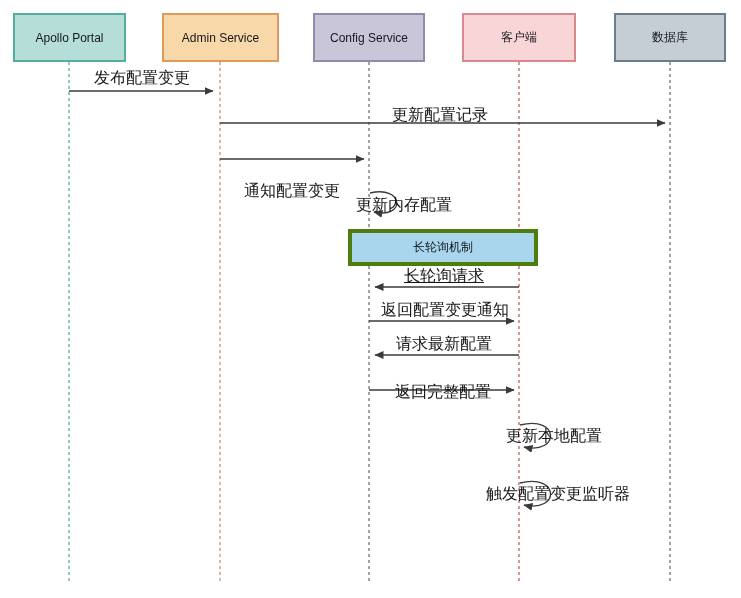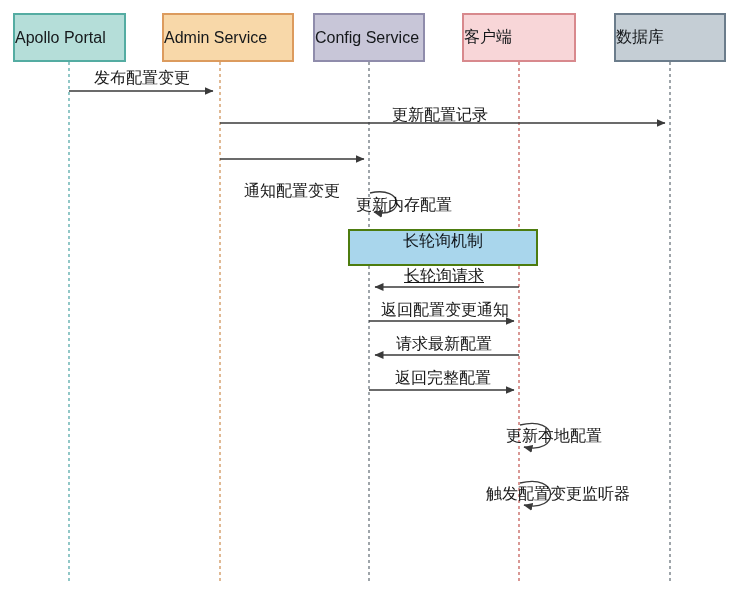--- a/index.html
+++ b/index.html
@@ -5,38 +5,38 @@
   * { margin:0; padding:0; box-sizing:border-box; }
   html,body { background:#ffffff; }
   .canvas {
     position:relative; width:741px; height:598px; background:#ffffff;
     font-family:"Liberation Sans","DejaVu Sans",sans-serif;
     overflow:hidden;
   }
   .layer { position:absolute; left:0; top:0; width:741px; height:598px; }
   .participant {
     position:absolute; top:13px; height:49px;
-    display:flex; align-items:center; justify-content:flex-start;
-    font-size:16px; color:#15181b; border:2px solid; text-align:center;
+    display:flex; align-items:center; justify-content:center;
+    font-size:12px; color:#15181b; border:2px solid; text-align:center;
   }
   .p0 { left:13px;  width:113px; background:#b5ded9; border-color:#54aca2; }
-  .p1 { left:162px; width:132px; background:#f8d8a9; border-color:#dc9b5e; }
+  .p1 { left:162px; width:117px; background:#f8d8a9; border-color:#dc9b5e; }
   .p2 { left:313px; width:112px; background:#c8c6d8; border-color:#8f8cab; }
   .p3 { left:462px; width:114px; background:#f8d6d8; border-color:#d8898d; }
   .p4 { left:614px; width:112px; background:#c5ced5; border-color:#6b7c8b; }
   .msg-label {
     position:absolute; font-size:16px; color:#161616; white-space:nowrap;
     line-height:18px;
   }
   .centered { transform:translateX(-50%); }
   .note-box {
     position:absolute; left:348px; top:229px; width:190px; height:37px;
-    background:#a9d6ec; border:2px solid #4d7c0f;
-    display:flex; justify-content:center;
-    font-size:16px; color:#10151a;
+    background:#a9d6ec; border:4px solid #4d7c0f;
+    display:flex; align-items:center; justify-content:center;
+    font-size:12px; color:#10151a;
   }
 </style>
 </head>
 <body>
 
 <div class="canvas">
 
   <svg class="layer" width="741" height="598" viewBox="0 0 741 598">
     <defs>
       <marker id="arrow" markerWidth="11" markerHeight="9" refX="8.5" refY="4" orient="auto" markerUnits="userSpaceOnUse">
@@ -83,17 +83,17 @@
     <span>长轮询机制</span>
   </div>
 
   <div class="msg-label centered" style="left:142px; top:69px;">发布配置变更</div>
   <div class="msg-label centered" style="left:440px; top:106px;">更新配置记录</div>
   <div class="msg-label centered" style="left:292px; top:137px;margin-top:45px;">通知配置变更</div>
   <div class="msg-label" style="left:356px; top:196px;">更新内存配置</div>
   <div class="msg-label centered" style="left:444px; top:267px;text-decoration:underline;">长轮询请求</div>
   <div class="msg-label centered" style="left:445px; top:301px;">返回配置变更通知</div>
   <div class="msg-label centered" style="left:444px; top:335px;">请求最新配置</div>
-  <div class="msg-label centered" style="left:443px; top:369px;">返回完整配置</div>
+  <div class="msg-label centered" style="left:443px; top:383px;">返回完整配置</div>
   <div class="msg-label" style="left:506px; top:427px;">更新本地配置</div>
   <div class="msg-label" style="left:486px; top:485px;">触发配置变更监听器</div>
 
 </div>
 
 </body></html>

